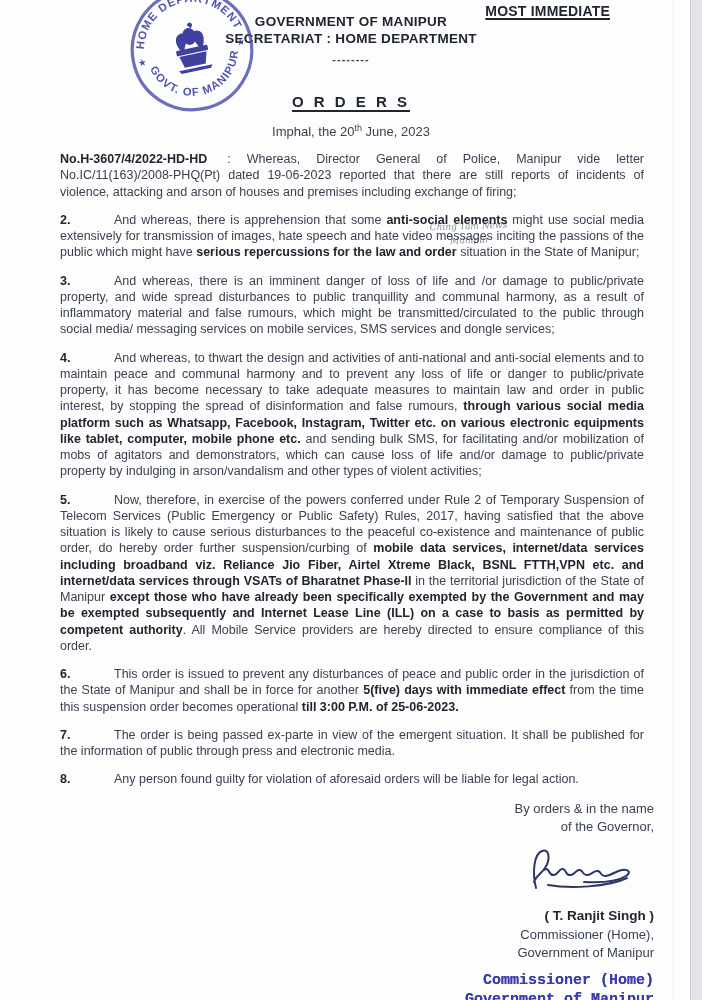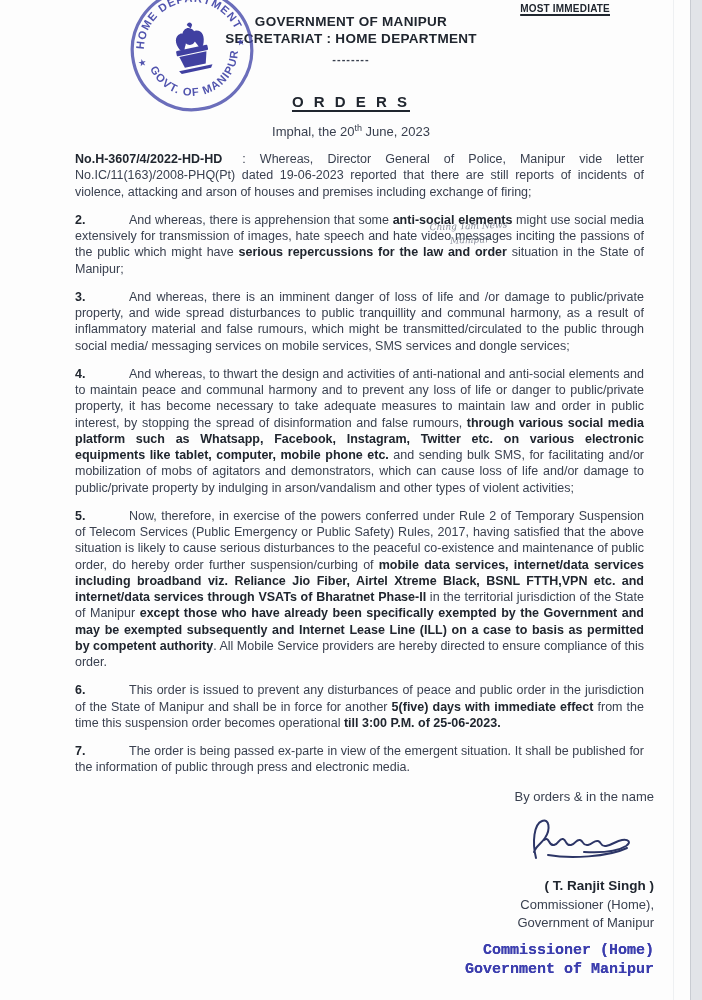--- a/index.html
+++ b/index.html
@@ -6,37 +6,37 @@
   body{
     width:702px;height:1000px;position:relative;overflow:hidden;
     background:#fdfdfd;
     font-family:"Liberation Sans", sans-serif;
     color:var(--ink,#39404d);
   }
   .scan-strip{position:absolute;top:0;right:0;bottom:0;width:11px;
     background:#e2e4e8;border-left:1px solid #c9ccd2;z-index:6;}
   .scan-fold{position:absolute;top:0;bottom:0;right:28px;width:1px;background:#eef0f2;z-index:5;}
 
-  .banner{position:absolute;top:3px;right:92px;font-size:10px;font-weight:bold;
+  .banner{position:absolute;top:3px;right:92px;font-size:14px;font-weight:bold;
     color:var(--ink-bold,#20262f);letter-spacing:.2px;
     text-decoration:underline;text-decoration-thickness:1.5px;text-underline-offset:2px;z-index:4;}
 
   .seal{position:absolute;left:128px;top:-14px;width:128px;height:128px;z-index:3;opacity:.92;
     transform:rotate(-12deg);}
 
   .heading{margin-top:14px;text-align:center;position:relative;z-index:2;}
   .dept-line{font-size:13.5px;font-weight:bold;color:var(--ink-bold,#20262f);letter-spacing:.3px;line-height:1.25;}
   .dashes{font-size:11px;font-weight:bold;color:var(--ink,#39404d);letter-spacing:1px;margin-top:6px;line-height:1;}
   .order-title{display:inline-block;margin-top:28px;font-size:15px;font-weight:bold;
     color:var(--ink-bold,#20262f);letter-spacing:3px;
     text-decoration:underline;text-decoration-thickness:1.5px;text-underline-offset:3px;}
   .dateline{font-size:13px;margin-top:12px;color:var(--ink,#39404d);}
   .dateline sup{font-size:9px;}
 
-  .content{padding:12px 58px 0 75px;position:relative;z-index:2;}
+  .content{padding:12px 58px 0 60px;position:relative;z-index:2;}
   .para{margin:0 0 12px 0;font-size:12.5px;line-height:1.3;text-align:justify;color:var(--ink,#39404d);}
   .num{font-weight:bold;color:var(--ink-bold,#20262f);display:inline-block;min-width:54px;}
   .ref{font-weight:bold;color:var(--ink-bold,#20262f);margin-right:20px;}
   .seg-b{font-weight:bold;color:var(--ink-bold,#20262f);}
 
   .watermark{position:absolute;left:430px;top:220px;z-index:1;
     font-family:"DejaVu Serif", serif;font-style:italic;font-size:9px;color:#8a8f9c;
     transform:rotate(-2deg);line-height:1.5;}
   .watermark .wm2{margin-left:20px;}
 
@@ -106,24 +106,26 @@
   <p class="para"><span class="num">3.</span><span><span>And whereas, there is an imminent danger of loss of life and /or damage to public/private property, and wide spread disturbances to public tranquillity and communal harmony, as a result of inflammatory material and false rumours, which might be transmitted/circulated to the public through social media/ messaging services on mobile services, SMS services and dongle services;</span></span></p>
 
   <p class="para"><span class="num">4.</span><span><span>And whereas, to thwart the design and activities of anti-national and anti-social elements and to maintain peace and communal harmony and to prevent any loss of life or danger to public/private property, it has become necessary to take adequate measures to maintain law and order in public interest, by stopping the spread of disinformation and false rumours, </span><span class="seg-b">through various social media platform such as Whatsapp, Facebook, Instagram, Twitter etc. on various electronic equipments like tablet, computer, mobile phone etc.</span><span> and sending bulk SMS, for facilitating and/or mobilization of mobs of agitators and demonstrators, which can cause loss of life and/or damage  to public/private property by indulging in arson/vandalism and other types of violent activities;</span></span></p>
 
   <p class="para"><span class="num">5.</span><span><span>Now, therefore, in exercise of the powers conferred under Rule 2 of Temporary Suspension of Telecom Services (Public Emergency or Public Safety) Rules, 2017, having satisfied that the above situation is likely to cause serious disturbances to the peaceful co-existence and maintenance of public order, do hereby order further suspension/curbing of </span><span class="seg-b">mobile data services, internet/data  services including broadband viz. Reliance Jio Fiber, Airtel Xtreme Black, BSNL FTTH,VPN etc. and internet/data services through VSATs of Bharatnet Phase-II</span><span> in the territorial jurisdiction of the State of Manipur </span><span class="seg-b">except those who have already been specifically exempted by the Government and may be exempted subsequently and Internet Lease Line (ILL) on a case to basis as permitted by competent authority</span><span>.  All Mobile Service providers are hereby directed to ensure compliance of this order.</span></span></p>
 
   <p class="para"><span class="num">6.</span><span><span>This order is issued to prevent any disturbances of peace and public order in the jurisdiction of the State of Manipur and shall be in force for another </span><span class="seg-b">5(five) days with immediate effect</span><span> from the time this suspension order becomes operational </span><span class="seg-b">till 3:00 P.M. of 25-06-2023.</span></span></p>
 
   <p class="para"><span class="num">7.</span><span><span>The order is being passed ex-parte in view of the emergent situation. It shall be published for the information of public through press and electronic media.</span></span></p>
 
+  <p class="para"><span class="num">8.</span><span><span>Any person found guilty for violation of aforesaid orders will be liable for legal action.</span></span></p>
 </div>
 
 <div class="sigblock">
   <div>By orders &amp; in the name</div>
+  <div>of the Governor,</div>
   <svg class="sig-scrawl" viewBox="0 0 130 52" width="130" height="52">
     <g fill="none" stroke="#2c3566" stroke-width="2" stroke-linecap="round">
       <path d="M18,46 C14,30 16,12 24,9 C31,6 33,17 27,26 C23,32 18,34 16,40"></path>
       <path d="M26,28 C32,24 30,34 36,33 C41,32 41,26 45,27 C49,28 47,34 53,33 C58,32 58,27 62,28 C66,29 64,34 70,33 C75,32 76,28 80,29 C84,30 82,35 88,34 C94,33 98,29 104,28 C110,27 114,30 108,34 C100,39 84,41 66,40"></path>
       <path d="M30,43 C52,47 90,45 109,36"></path>
     </g>
   </svg>
   <div class="sig-name">( T. Ranjit Singh )</div>
   <div class="sig-title">Commissioner (Home),</div>
   <div class="sig-title">Government of Manipur</div>

